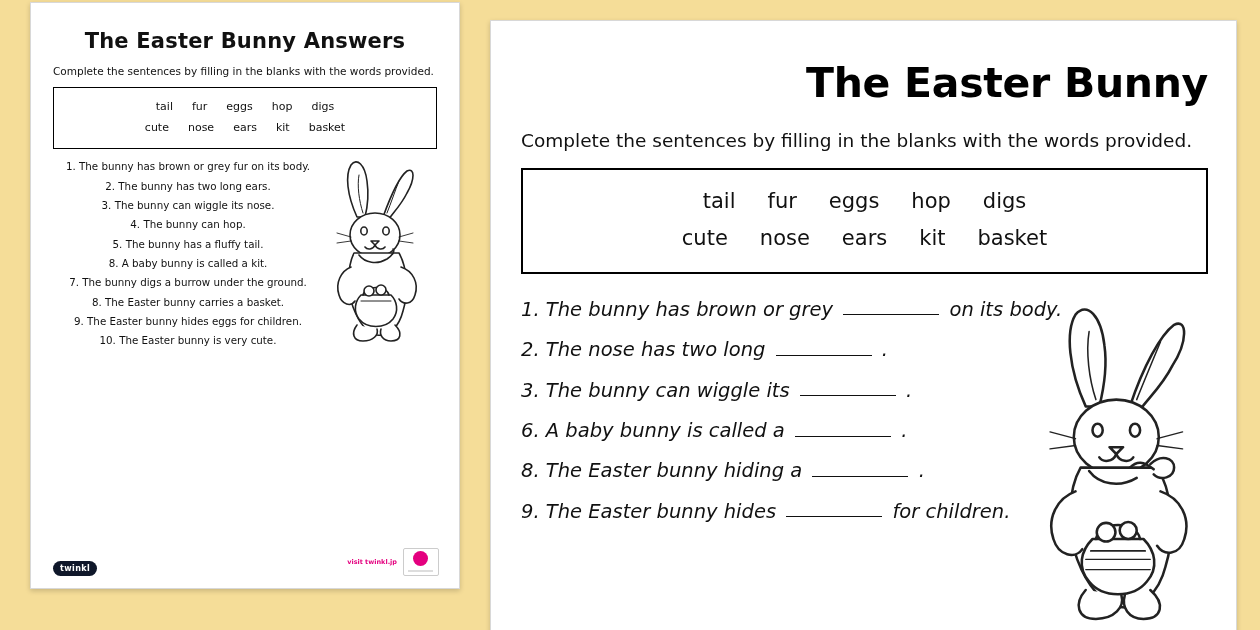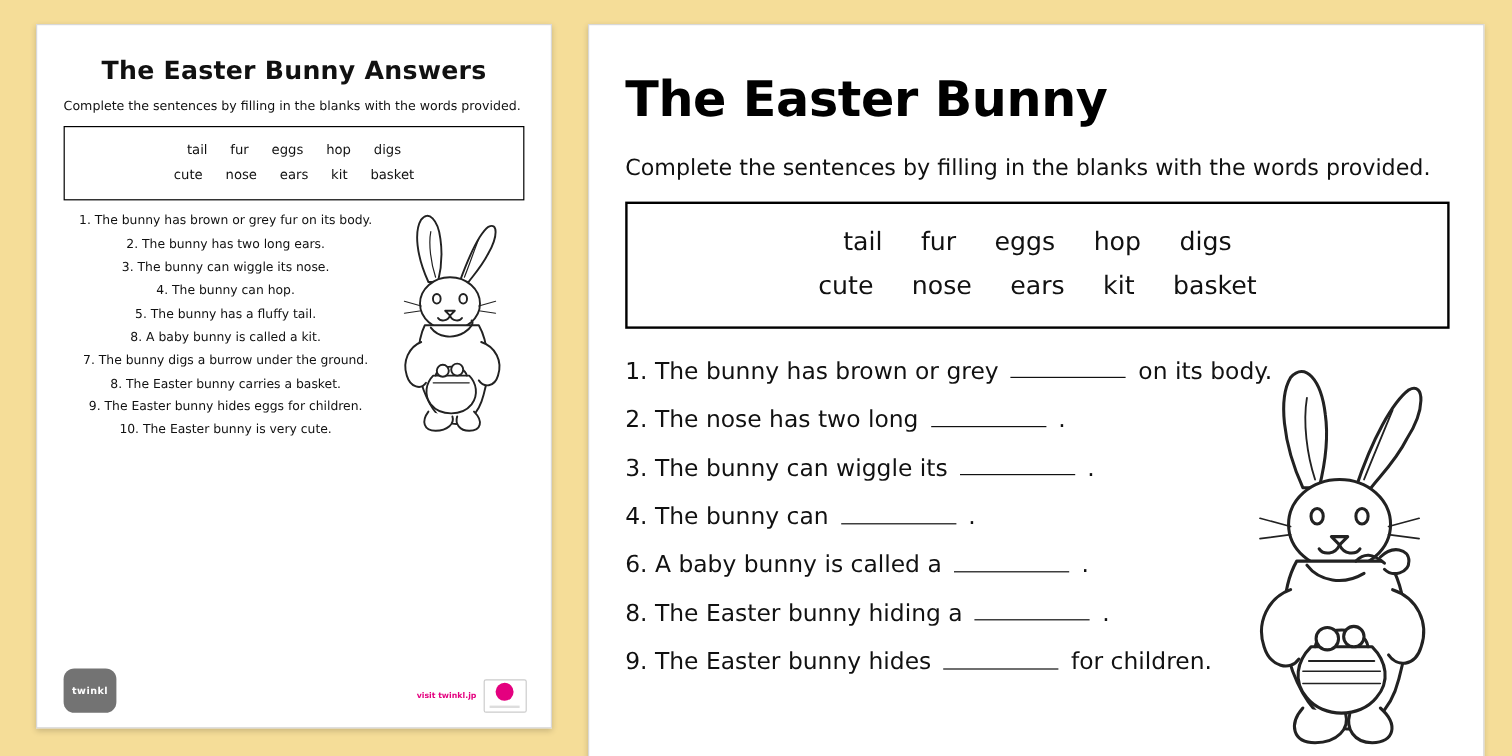--- a/index.html
+++ b/index.html
@@ -12,21 +12,21 @@
     background: #f5dd98;
     font-family: "DejaVu Sans", sans-serif;
     overflow: hidden;
     position: relative;
   }
 
   
   #answer-sheet {
     position: absolute;
     left: 30px;
-    top: 20px;
+    top: 2px;
     width: 428px;
     height: 585px;
     background: #ffffff;
     border: 1px solid #d8d8d8;
     box-shadow: 0 2px 5px rgba(0,0,0,0.18);
     overflow: hidden;
   }
   #answer-sheet .as-inner {
     padding: 16px 22px 0 22px;
   }
@@ -87,25 +87,25 @@
     position: absolute;
     bottom: 10px;
     left: 0;
     right: 0;
     height: 30px;
   }
   .as-logo {
     position: absolute;
     left: 22px;
     bottom: 2px;
-    background: #737373;
+    background: #0f172a;
     color: #fff;
     font-size: 8px;
     font-weight: bold;
-    padding: 14px 7px;
+    padding: 3px 7px;
     border-radius: 9px;
     letter-spacing: 0.4px;
   }
   .as-visit {
     position: absolute;
     right: 62px;
     bottom: 12px;
     font-size: 6.5px;
     color: #e4007f;
     font-weight: bold;
@@ -150,21 +150,21 @@
     box-shadow: 0 2px 5px rgba(0,0,0,0.18);
     overflow: hidden;
   }
   .ws-inner {
     padding: 26px 28px 0 30px;
     position: relative;
     height: 100%;
     box-sizing: border-box;
   }
   .ws-title {
-    text-align: left;
+    text-align: right;
     font-size: 41px;
     font-weight: bold;
     color: #000;
     margin: 12px 0 22px 0;
     letter-spacing: -0.3px;
   }
   .ws-instruction {
     font-size: 18.5px;
     color: #111;
     margin-bottom: 16px;
@@ -186,20 +186,21 @@
   .ws-lines {
     position: relative;
     z-index: 2;
   }
   .ws-line {
     font-size: 19.5px;
     color: #111;
     margin-bottom: 16.5px;
     white-space: nowrap;
     line-height: 1.1;
+    font-style: italic;
   }
   .blank {
     display: inline-block;
     border-bottom: 1.6px solid #111;
     width: 96px;
     height: 0.95em;
     vertical-align: baseline;
     margin: 0 4px;
   }
   .ws-bunny {
@@ -356,26 +357,20 @@
         <span class="blank"></span>
         <span>.</span>
       </div>
       <div class="ws-line">
         <span>3.</span>
         <span>The bunny can wiggle its</span>
         <span class="blank"></span>
         <span>.</span>
       </div>
       <div class="ws-line">
-        <span>4.</span>
-        <span>The bunny can</span>
-        <span class="blank"></span>
-        <span>.</span>
-      </div>
-      <div class="ws-line">
         <span>6.</span>
         <span>A baby bunny is called a</span>
         <span class="blank"></span>
         <span>.</span>
       </div>
       <div class="ws-line">
         <span>8.</span>
         <span>The Easter bunny hiding a</span>
         <span class="blank"></span>
         <span>.</span>

